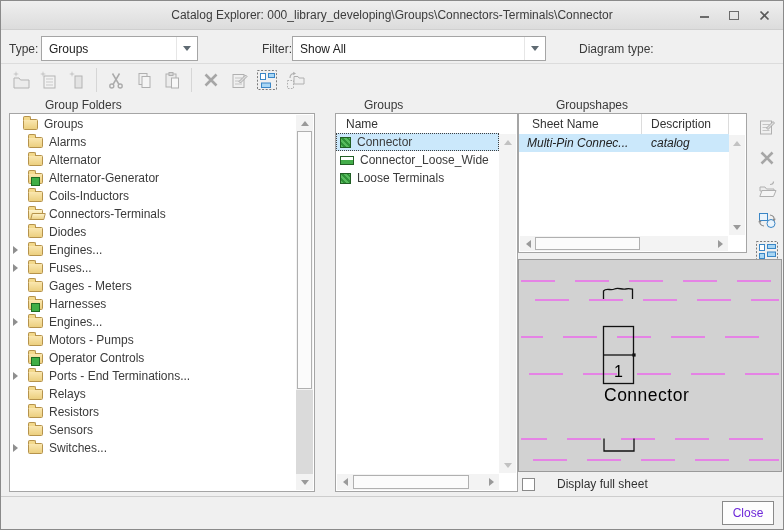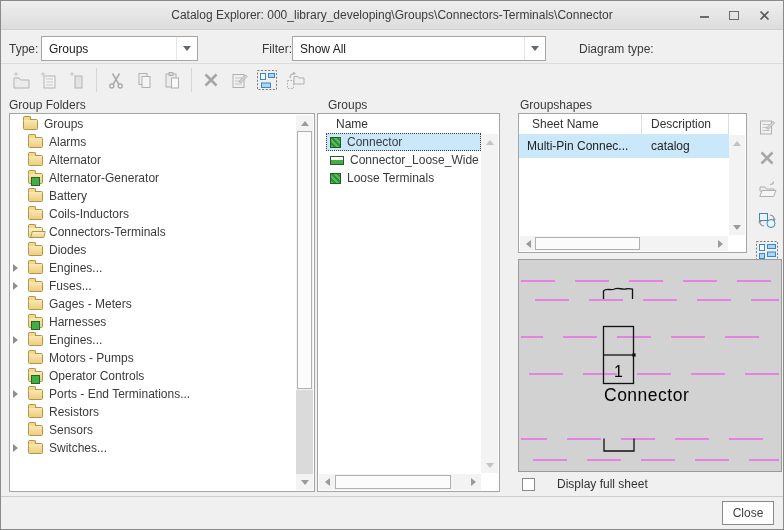--- a/index.html
+++ b/index.html
@@ -26,21 +26,21 @@
   .sarr.up{border-left:4px solid transparent;border-right:4px solid transparent;border-bottom:5px solid #9a9a9a;}
   .sarr.dn{border-left:4px solid transparent;border-right:4px solid transparent;border-top:5px solid #9a9a9a;}
   .sarr.lf{border-top:4px solid transparent;border-bottom:4px solid transparent;border-right:5px solid #9a9a9a;}
   .sarr.rt{border-top:4px solid transparent;border-bottom:4px solid transparent;border-left:5px solid #9a9a9a;}
   
   #toolbar{position:absolute;left:0;top:62px;right:0;height:33px;border-top:1px solid #dcdcdc;
     display:flex;align-items:center;padding-left:6px;}
   .tbtn{width:28px;height:26px;display:flex;align-items:center;justify-content:center;}
   .tsep{width:1px;height:24px;background:#d6d6d6;margin:0 5px;}
   
-  .plabel{position:absolute;color:#3a3a3a;}
+  .plabel{position:absolute;color:#3a3a3a;margin-left:36px;}
   
   #tree{position:absolute;left:8px;top:112px;width:306px;height:379px;background:#fff;border:1px solid #a5a5a5;overflow:hidden;}
   #treerows{position:absolute;left:0;top:1px;right:18px;}
   .trow{height:18px;display:flex;align-items:center;color:#3b3b3b;white-space:nowrap;}
   .trow.d0{padding-left:13px;}
   .trow.d1{padding-left:3px;}
   .expslot{width:15px;flex:none;display:flex;align-items:center;}
   .exp{width:0;height:0;border-top:4px solid transparent;border-bottom:4px solid transparent;border-left:5px solid #8f8f8f;}
   .fi{position:relative;width:15px;height:11px;flex:none;margin-right:6px;
       background:linear-gradient(#fae7b0,#eccf7f);border:1px solid #b6934b;border-radius:1.5px;}
@@ -53,47 +53,47 @@
       background:#3fae45;border:1px solid #1e6b23;}
   
   .vsb{position:absolute;top:1px;right:1px;bottom:1px;width:17px;background:#f3f3f3;}
   .sbbox{position:absolute;left:0;width:100%;height:16px;display:flex;align-items:center;justify-content:center;}
   .vthumb{position:absolute;left:1px;right:1px;background:#fbfbfb;border:1px solid #b0b0b0;}
   .vrest{position:absolute;left:0;right:0;background:#dadada;}
   .hsb{position:absolute;left:1px;bottom:1px;height:16px;background:#f3f3f3;}
   .hbox{position:absolute;top:0;height:100%;width:16px;display:flex;align-items:center;justify-content:center;}
   .hthumb{position:absolute;top:1px;bottom:1px;background:#fbfbfb;border:1px solid #b0b0b0;}
   
-  #glist{position:absolute;left:316px;top:112px;width:183px;height:379px;background:#fff;border:1px solid #a5a5a5;overflow:hidden;padding-left:8px;}
+  #glist{position:absolute;left:334px;top:112px;width:183px;height:379px;background:#fff;border:1px solid #a5a5a5;overflow:hidden;}
   #ghead{height:19px;display:flex;align-items:center;padding-left:10px;color:#333;}
   .grow{height:18px;display:flex;align-items:center;width:calc(100% - 18px);color:#3b3b3b;}
   .grow.sel{background:#cbe8fb;outline:1px dotted #404040;outline-offset:-1px;}
   .gi{width:11px;height:11px;flex:none;margin:0 6px 0 4px;border:1px solid #215e24;
       background:repeating-linear-gradient(45deg,#57bb5d 0 2px,#2f9137 2px 4px);}
   .gi.wide{width:14px;height:9px;background:linear-gradient(#ffffff 0 48%,#44ad4a 48% 100%);}
   
   #gstable{position:absolute;left:517px;top:112px;width:229px;height:140px;background:#fff;border:1px solid #a5a5a5;overflow:hidden;}
   #gshead{height:20px;display:flex;align-items:center;color:#333;}
   .gsc1{width:123px;padding-left:13px;border-right:1px solid #dcdcdc;height:100%;display:flex;align-items:center;}
   .gsc2{width:87px;padding-left:9px;border-right:1px solid #dcdcdc;height:100%;display:flex;align-items:center;}
-  .gsrow{height:24px;display:flex;align-items:center;width:calc(100% - 17px);background:#cbe8fb;color:#222;}
+  .gsrow{height:18px;display:flex;align-items:center;width:calc(100% - 17px);background:#cbe8fb;color:#222;font-style:italic;}
   .gsr1{width:123px;padding-left:8px;}
   .gsr2{padding-left:9px;text-align:center;}
   
   #sidebar{position:absolute;left:751px;top:114px;width:30px;display:flex;flex-direction:column;gap:7px;align-items:center;}
   .sbtn{width:26px;height:24px;display:flex;align-items:center;justify-content:center;}
   
   #preview{position:absolute;left:517px;top:258px;width:264px;height:213px;background:#d2d2d2;border:1px solid #9a9a9a;}
   
   #chkrow{position:absolute;left:521px;top:474px;height:18px;display:flex;align-items:center;gap:22px;}
   #chkbox{width:13px;height:13px;background:#fff;border:1px solid #8a8a8a;}
   
   #bottombar{position:absolute;left:0;right:0;bottom:0;height:33px;border-top:1px solid #cdcdcd;background:#f0f0f0;}
   #closebtn{position:absolute;right:9px;top:4px;width:52px;height:24px;background:#fdfdfd;border:1px solid #8a8a8a;
-    display:flex;align-items:center;justify-content:center;color:#404040;}
+    display:flex;align-items:center;justify-content:center;color:#6d28d9;}
 </style>
 </head>
 <body>
 
 <div id="win">
 
   <div id="titlebar">
     <span id="title">Catalog Explorer: 000_library_developing\Groups\Connectors-Terminals\Connector</span>
     <div id="winbtns">
       <span class="wb">
@@ -219,25 +219,20 @@
           <span>Alternator</span>
         </div>
       <div class="trow d1">
           <span class="expslot"></span>
           <span class="fi badge"></span>
           <span>Alternator-Generator</span>
         </div>
       <div class="trow d1">
           <span class="expslot"></span>
           <span class="fi"></span>
-          <span>Battery</span>
-        </div>
-      <div class="trow d1">
-          <span class="expslot"></span>
-          <span class="fi"></span>
           <span>Coils-Inductors</span>
         </div>
       <div class="trow d1">
           <span class="expslot"></span>
           <span class="fi open"></span>
           <span>Connectors-Terminals</span>
         </div>
       <div class="trow d1">
           <span class="expslot"></span>
           <span class="fi"></span>
@@ -283,20 +278,25 @@
           <span class="expslot"></span>
           <span class="fi badge"></span>
           <span>Operator Controls</span>
         </div>
       <div class="trow d1">
           <span class="expslot">
             <span class="exp"></span>
           </span>
           <span class="fi"></span>
           <span>Ports - End Terminations...</span>
+        </div>
+      <div class="trow d1">
+          <span class="expslot"></span>
+          <span class="fi"></span>
+          <span>Relays</span>
         </div>
       <div class="trow d1">
           <span class="expslot"></span>
           <span class="fi"></span>
           <span>Resistors</span>
         </div>
       <div class="trow d1">
           <span class="expslot"></span>
           <span class="fi"></span>
           <span>Sensors</span>

